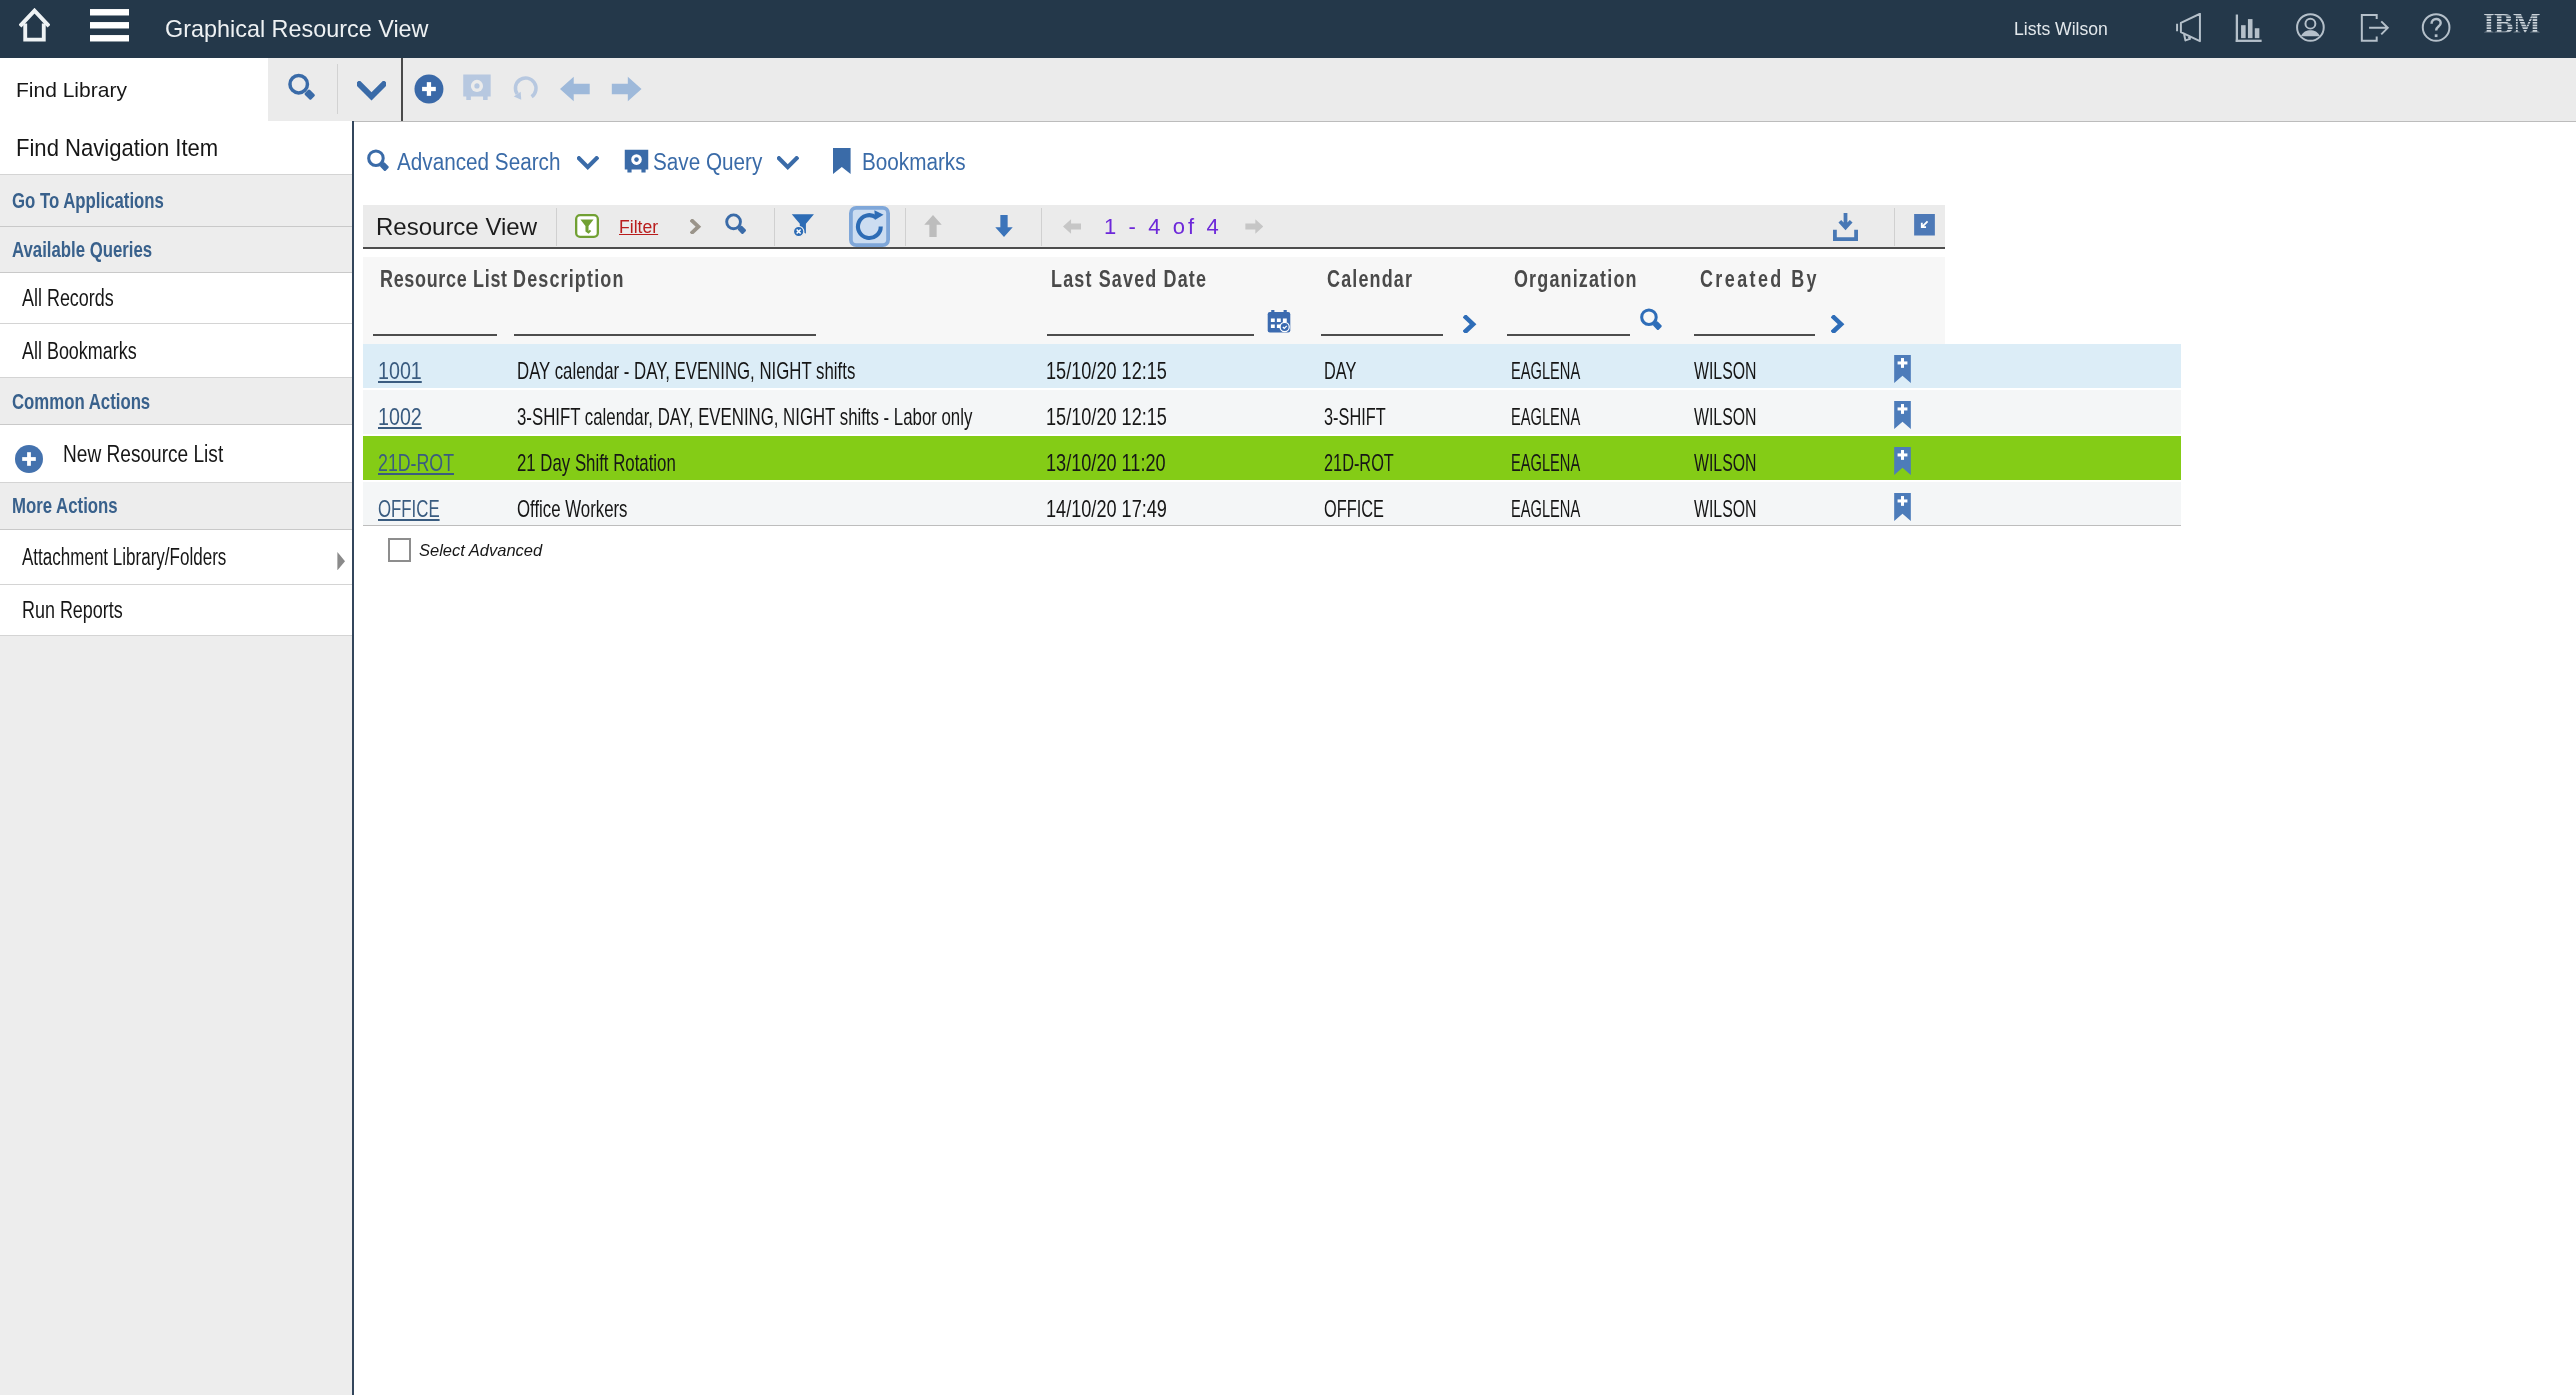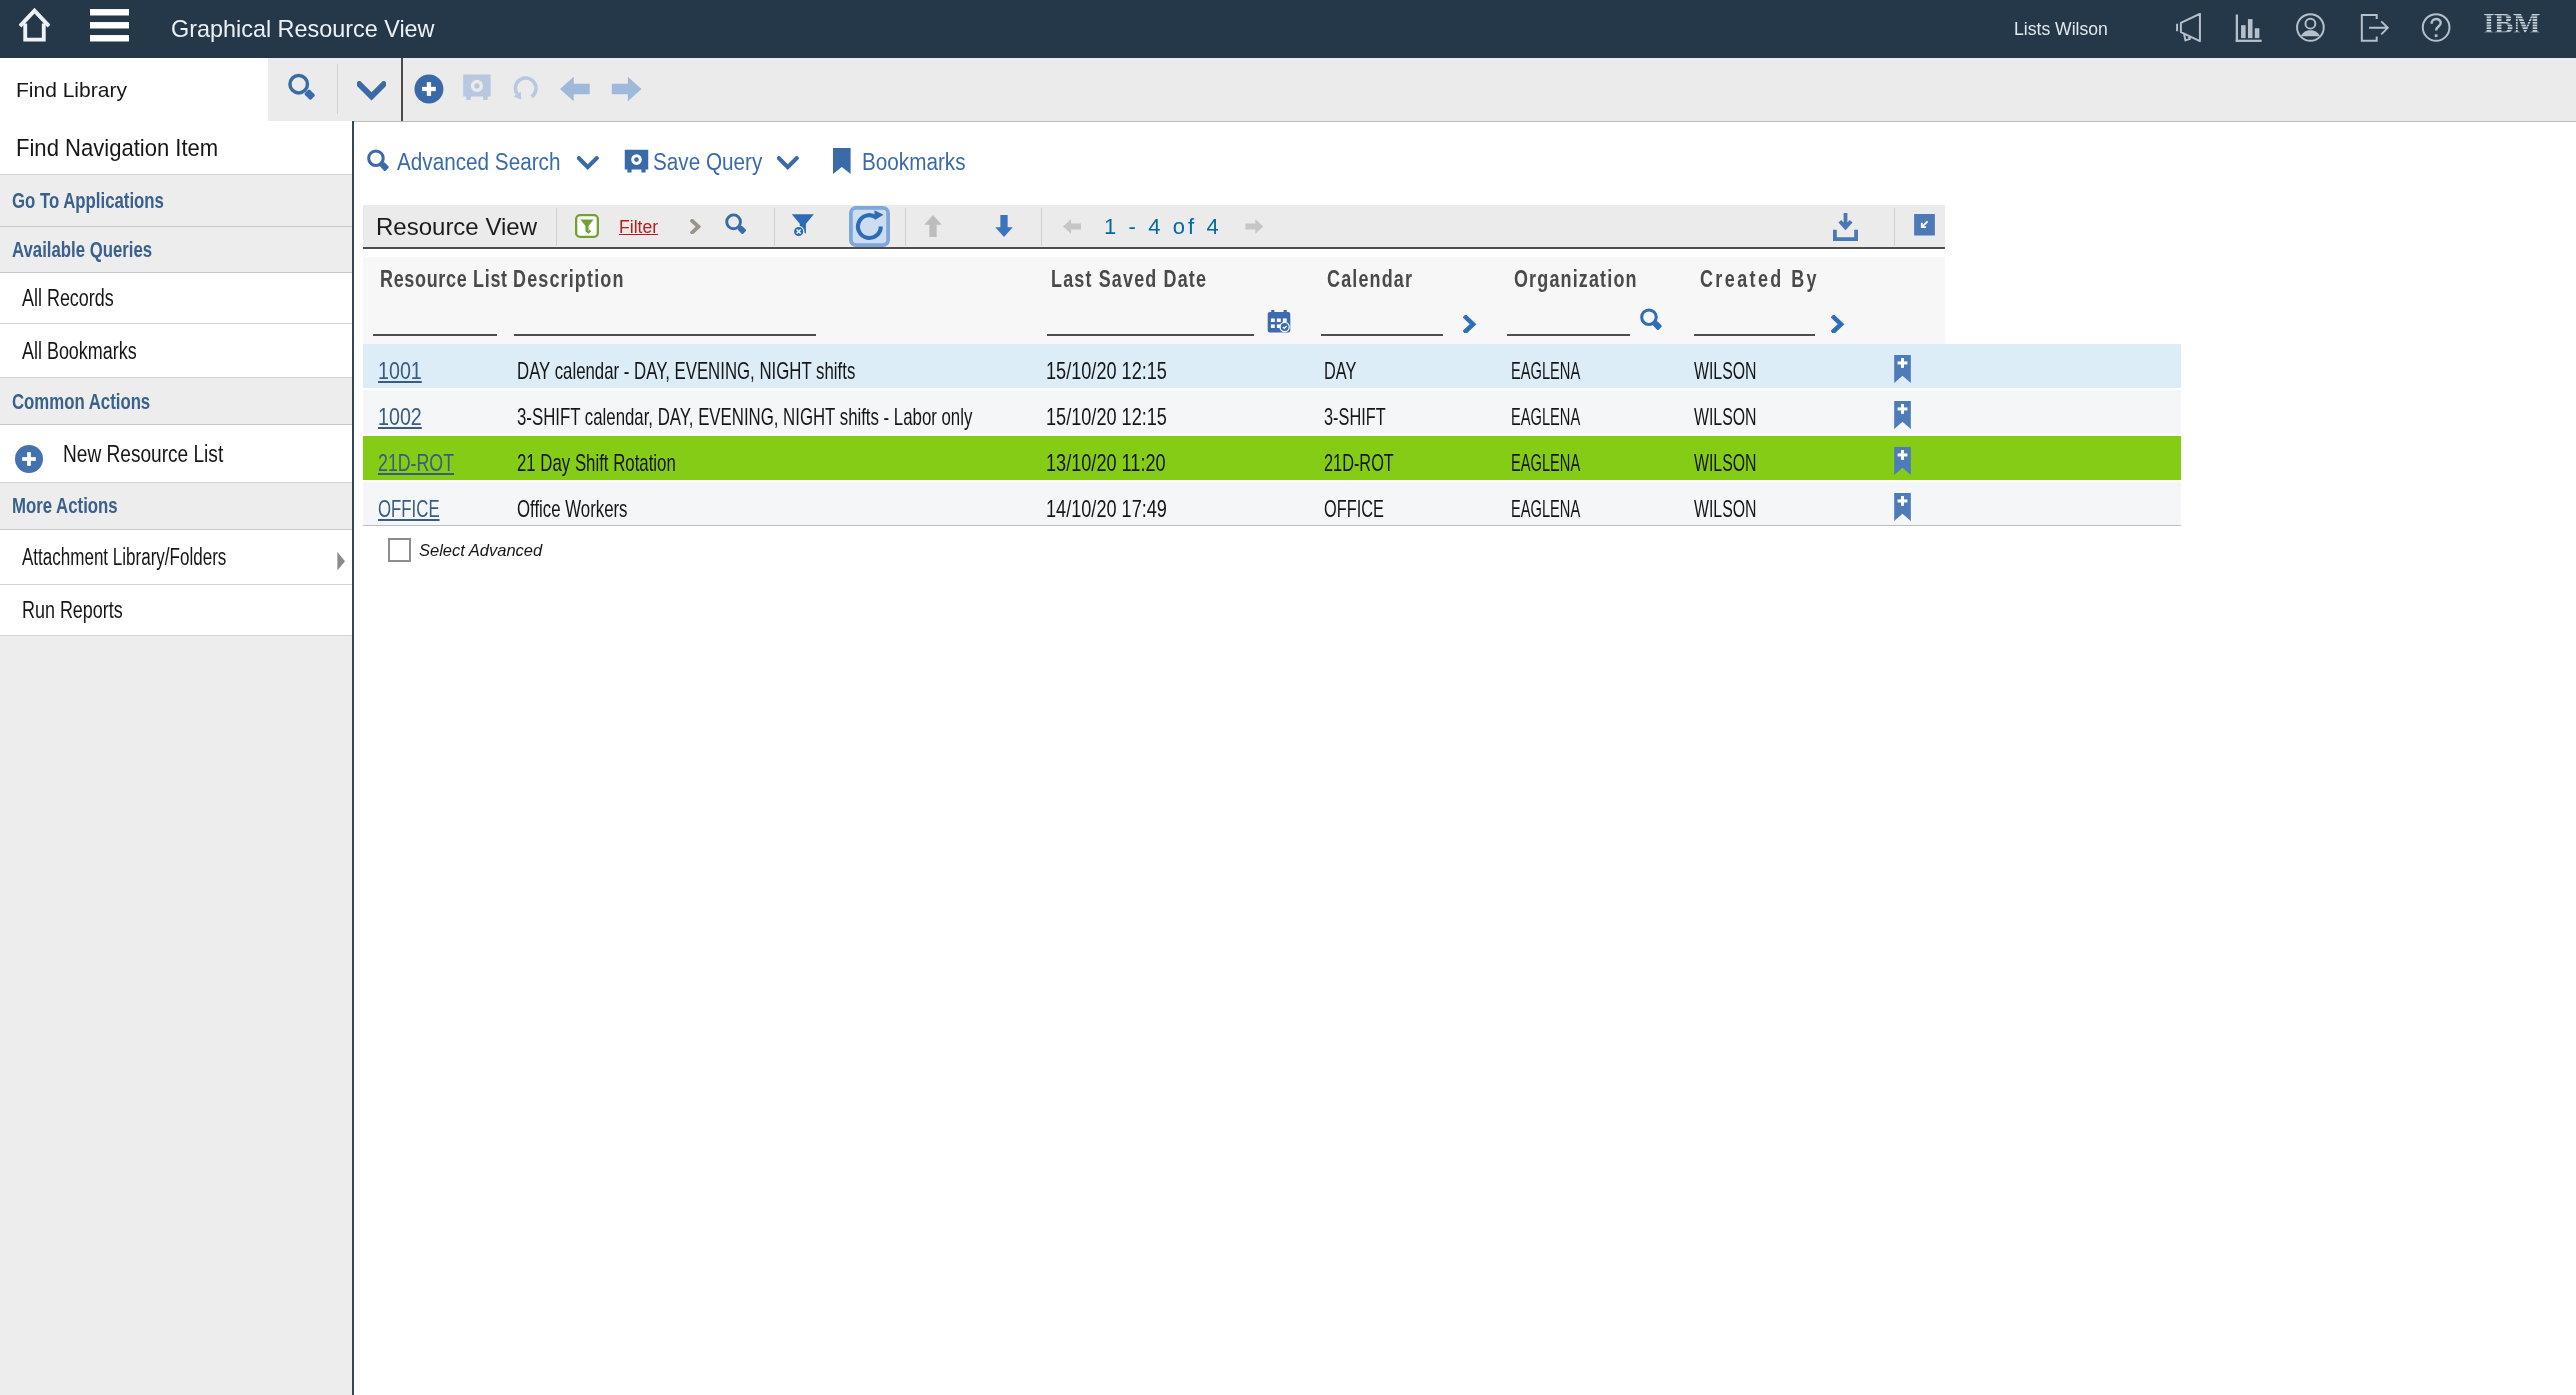--- a/index.html
+++ b/index.html
@@ -1,21 +1,21 @@
 <!DOCTYPE html>
 <html style="font-size:12.3px"><head>
 <meta charset="utf-8">
 <style>
 *{margin:0;padding:0;box-sizing:border-box}
 html,body{width:2576px;height:1395px;background:#fff;font-family:"Liberation Sans",sans-serif;overflow:hidden}
 .ab{position:absolute}
 #page{position:relative;width:2576px;height:1395px}
 
 #topbar{left:0;top:0;width:2576px;height:58px;background:#24384a}
-#title{left:171px;top:0;height:46px;line-height:58px;color:#eef1f3;font-size:23.4px}
+#title{left:165px;top:0;height:46px;line-height:58px;color:#eef1f3;font-size:23.4px}
 #user{top:0;height:58px;line-height:58px;color:#e3e8ec;font-size:17.6px}
 
 #row2{left:0;top:58px;width:2576px;height:64px;background:#ebebeb;border-bottom:0.8px solid #bcbcbc}
 #findinput{left:0;top:58px;width:268px;height:63px;background:#fff;color:#161616;font-size:21px;line-height:63px;padding-left:16px}
 .vsep{top:64px;width:0.8px;height:50px;background:#d2d2d2}
 
 #sidebar{left:0;top:121px;width:354px;height:1274px;background:#ededed;border-right:2.3px solid #33465c}
 .srow{left:0;width:352px}
 .swhite{background:#fff;border-bottom:0.8px solid #d4d4d4}
 .sgrey{background:#ededed;border-bottom:0.8px solid #c9c9c9}
@@ -214,21 +214,21 @@
 <div class="ab" id="uparrow" style="left:923px;top:215px"><svg width="20" height="22" viewBox="0 0 26 29">
         <path d="M13 0 L24.5 13 L17.8 13 L17.8 29 L8.2 29 L8.2 13 L1.5 13 Z" fill="#bdbdbd"></path>
       </svg></div>
 <div class="ab" id="downarrow" style="left:994px;top:215px"><svg width="20" height="22" viewBox="0 0 26 29">
         <path d="M13 29 L24.5 16 L17.8 16 L17.8 0 L8.2 0 L8.2 16 L1.5 16 Z" fill="#3b74ba"></path>
       </svg></div>
 <div class="ab tsep" style="left:1041px"></div>
 <div class="ab" id="pagleft" style="left:1063px;top:218px"><svg width="18.4" height="17" viewBox="0 0 24 22">
         <path d="M0 11 L10.5 1.5 L10.5 7.2 L23.5 7.2 L23.5 14.8 L10.5 14.8 L10.5 20.5 Z" fill="#c6c6c6"></path>
       </svg></div>
-<div class="ab" style="left:1104px;top:205px;height:52px;line-height:44px;font-size:22px;color:#0369a1;letter-spacing:3.1px">1 - 4 of 4</div>
+<div class="ab" style="left:1104px;top:205px;height:52px;line-height:44px;font-size:22px;color:#6d28d9;letter-spacing:3.1px">1 - 4 of 4</div>
 <div class="ab" id="pagright" style="left:1245px;top:218px"><svg width="18.4" height="17" viewBox="0 0 24 22">
         <path d="M24 11 L13.5 1.5 L13.5 7.2 L0.5 7.2 L0.5 14.8 L13.5 14.8 L13.5 20.5 Z" fill="#c6c6c6"></path>
       </svg></div>
 <div class="ab" id="dlicon" style="left:1833px;top:213px"><svg width="25" height="28" viewBox="0 0 33 37">
         <path d="M16.5 0 L16.5 17 M9 11 L16.5 19 L24 11" fill="none" stroke="#4878b5" stroke-width="5"></path>
         <path d="M2.5 22 L2.5 34.5 L30.5 34.5 L30.5 22" fill="none" stroke="#4878b5" stroke-width="5"></path>
       </svg></div>
 <div class="ab tsep" style="left:1894px"></div>
 <div class="ab" id="bluesq" style="left:1914px;top:214px"><svg width="21" height="21.5" viewBox="0 0 27 28">
         <rect width="27" height="28" fill="#4d79b7"></rect>

